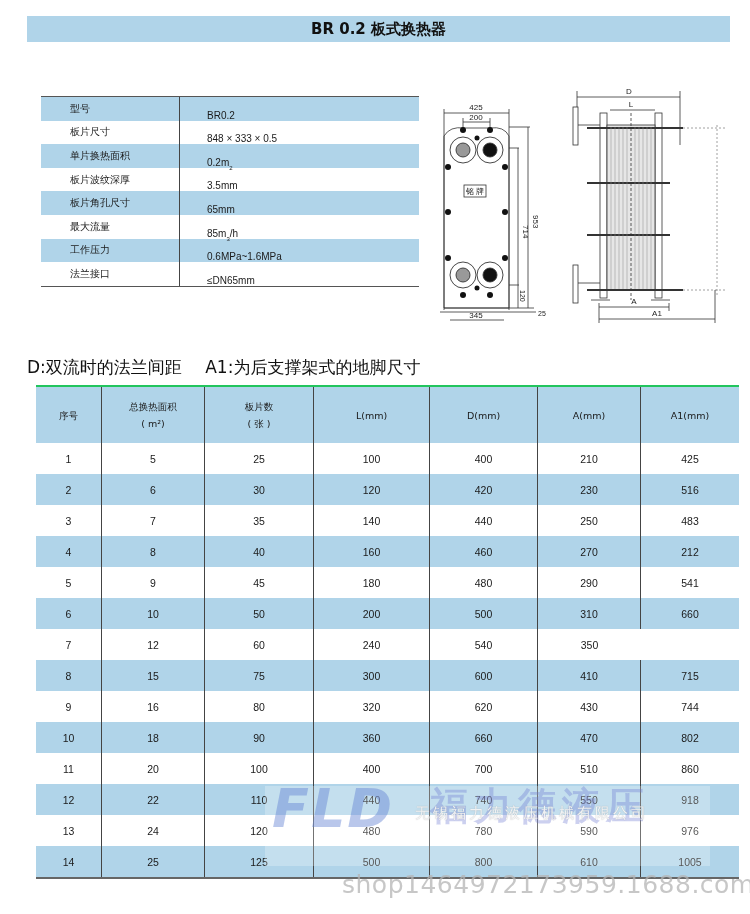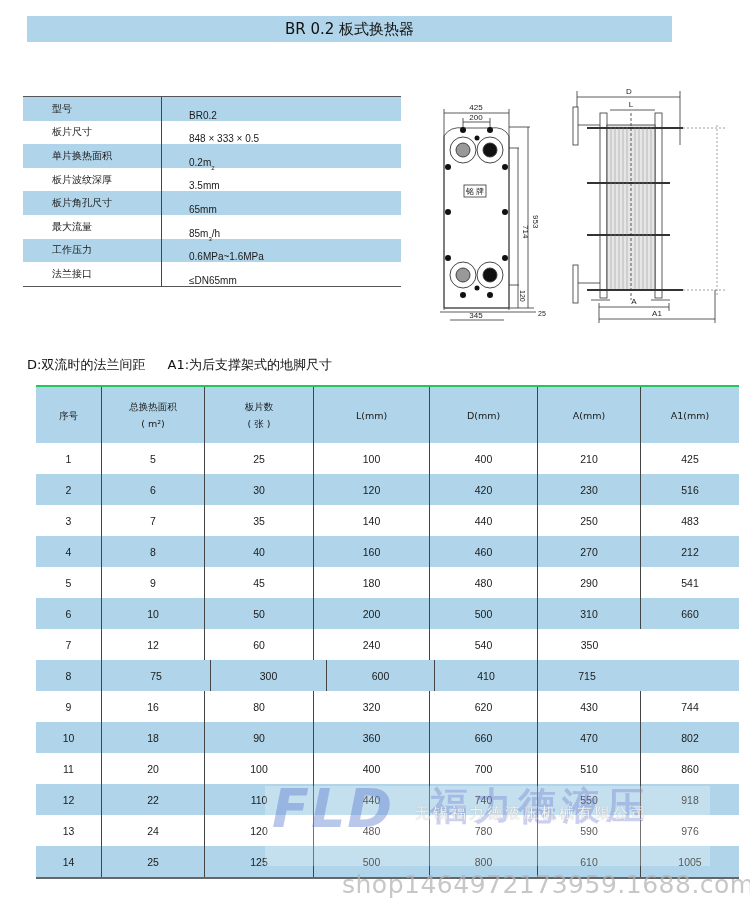--- a/index.html
+++ b/index.html
@@ -1,35 +1,35 @@
 <!DOCTYPE html>
 <html><head>
 <meta charset="utf-8">
 <style>
   html, body { margin:0; padding:0; background:#ffffff; }
   body { width:750px; height:914px; position:relative; overflow:hidden;
          font-family:"Liberation Sans", "DejaVu Sans", sans-serif; color:#1a1a1a; }
 
-  .title-bar { position:absolute; left:27px; top:16px; width:645px; height:26px;
+  .title-bar { position:absolute; left:27px; top:16px; width:703px; height:26px;
                background:#b0d4e9; display:flex; align-items:center; justify-content:center;
-               font-family:"DejaVu Sans", sans-serif; font-weight:normal; font-size:15px; color:#111; }
+               font-family:"DejaVu Sans", sans-serif; font-weight:bold; font-size:15px; color:#111; }
 
   
-  .spec { position:absolute; left:23px; top:96px; width:378px; border-top:1px solid #555; border-bottom:1px solid #555; }
+  .spec { position:absolute; left:41px; top:96px; width:378px; border-top:1px solid #555; border-bottom:1px solid #555; }
   .spec-row { display:flex; height:23.6px; align-items:center; font-size:10px; }
   .spec-row.blue { background:#b0d4e9; }
   .spec-key { width:139px; padding-left:29px; box-sizing:border-box; font-family:"DejaVu Sans", sans-serif; font-size:10px; height:100%; display:flex; align-items:center; border-right:1px solid #444; }
   .spec-val { padding-left:27px; height:100%; display:flex; align-items:flex-end; font-size:10px; }
   sup { font-size:6px; vertical-align:super; line-height:0; }
 
   
   .diagram { position:absolute; }
   .diagram text { font-family:"Liberation Sans", sans-serif; fill:#222; }
 
-  .note { position:absolute; left:27px; top:356px; font-family:"DejaVu Sans", sans-serif; font-size:13px; color:#111; }
+  .note { position:absolute; left:27px; top:356px; font-family:"DejaVu Sans", sans-serif; font-size:17px; color:#111; }
   .note span { margin-right:18px; }
 
   
   .main { position:absolute; left:36px; top:385px; width:703px; border-top:2px solid #22c55e; border-bottom:2px solid #666; }
   .mrow { display:flex; height:31px; align-items:center; }
   .mrow.head { height:56px; background:#b0d4e9; }
   .mrow.blue { background:#b0d4e9; }
   .cell { height:100%; display:flex; flex-direction:column; align-items:center; justify-content:center;
           font-size:10.5px; border-right:1px solid #444; box-sizing:border-box; text-align:center; }
   .cell:last-child { border-right:none; }
@@ -309,20 +309,21 @@
       <div class="mrow">
         <div class="cell c0">7</div>
         <div class="cell c1">12</div>
         <div class="cell c2">60</div>
         <div class="cell c3">240</div>
         <div class="cell c4">540</div>
         <div class="cell c5">350</div>
       </div>
       <div class="mrow blue">
         <div class="cell c0">8</div>
+        <div class="cell c1">15</div>
         <div class="cell c2">75</div>
         <div class="cell c3">300</div>
         <div class="cell c4">600</div>
         <div class="cell c5">410</div>
         <div class="cell c6">715</div>
       </div>
       <div class="mrow">
         <div class="cell c0">9</div>
         <div class="cell c1">16</div>
         <div class="cell c2">80</div>

